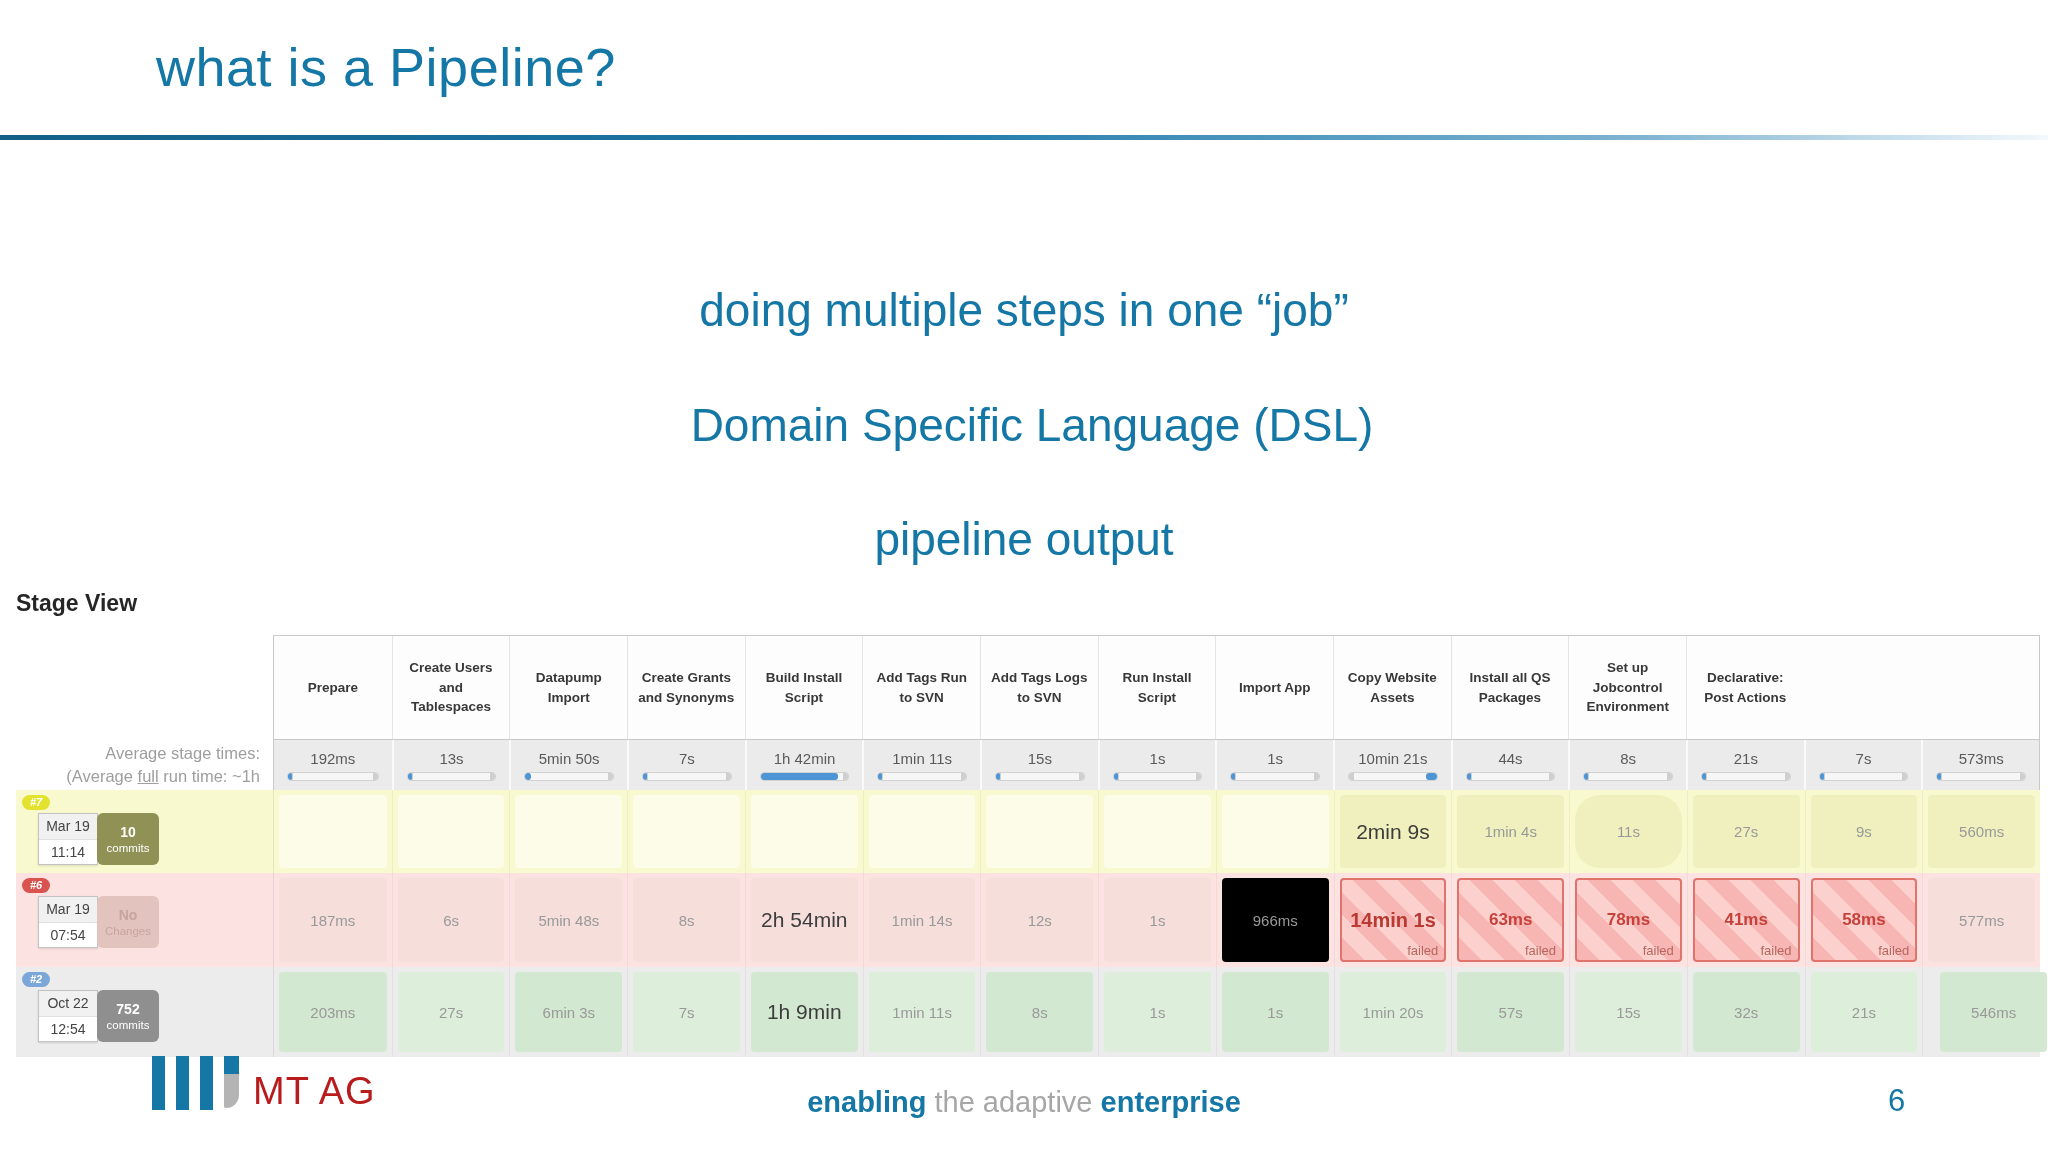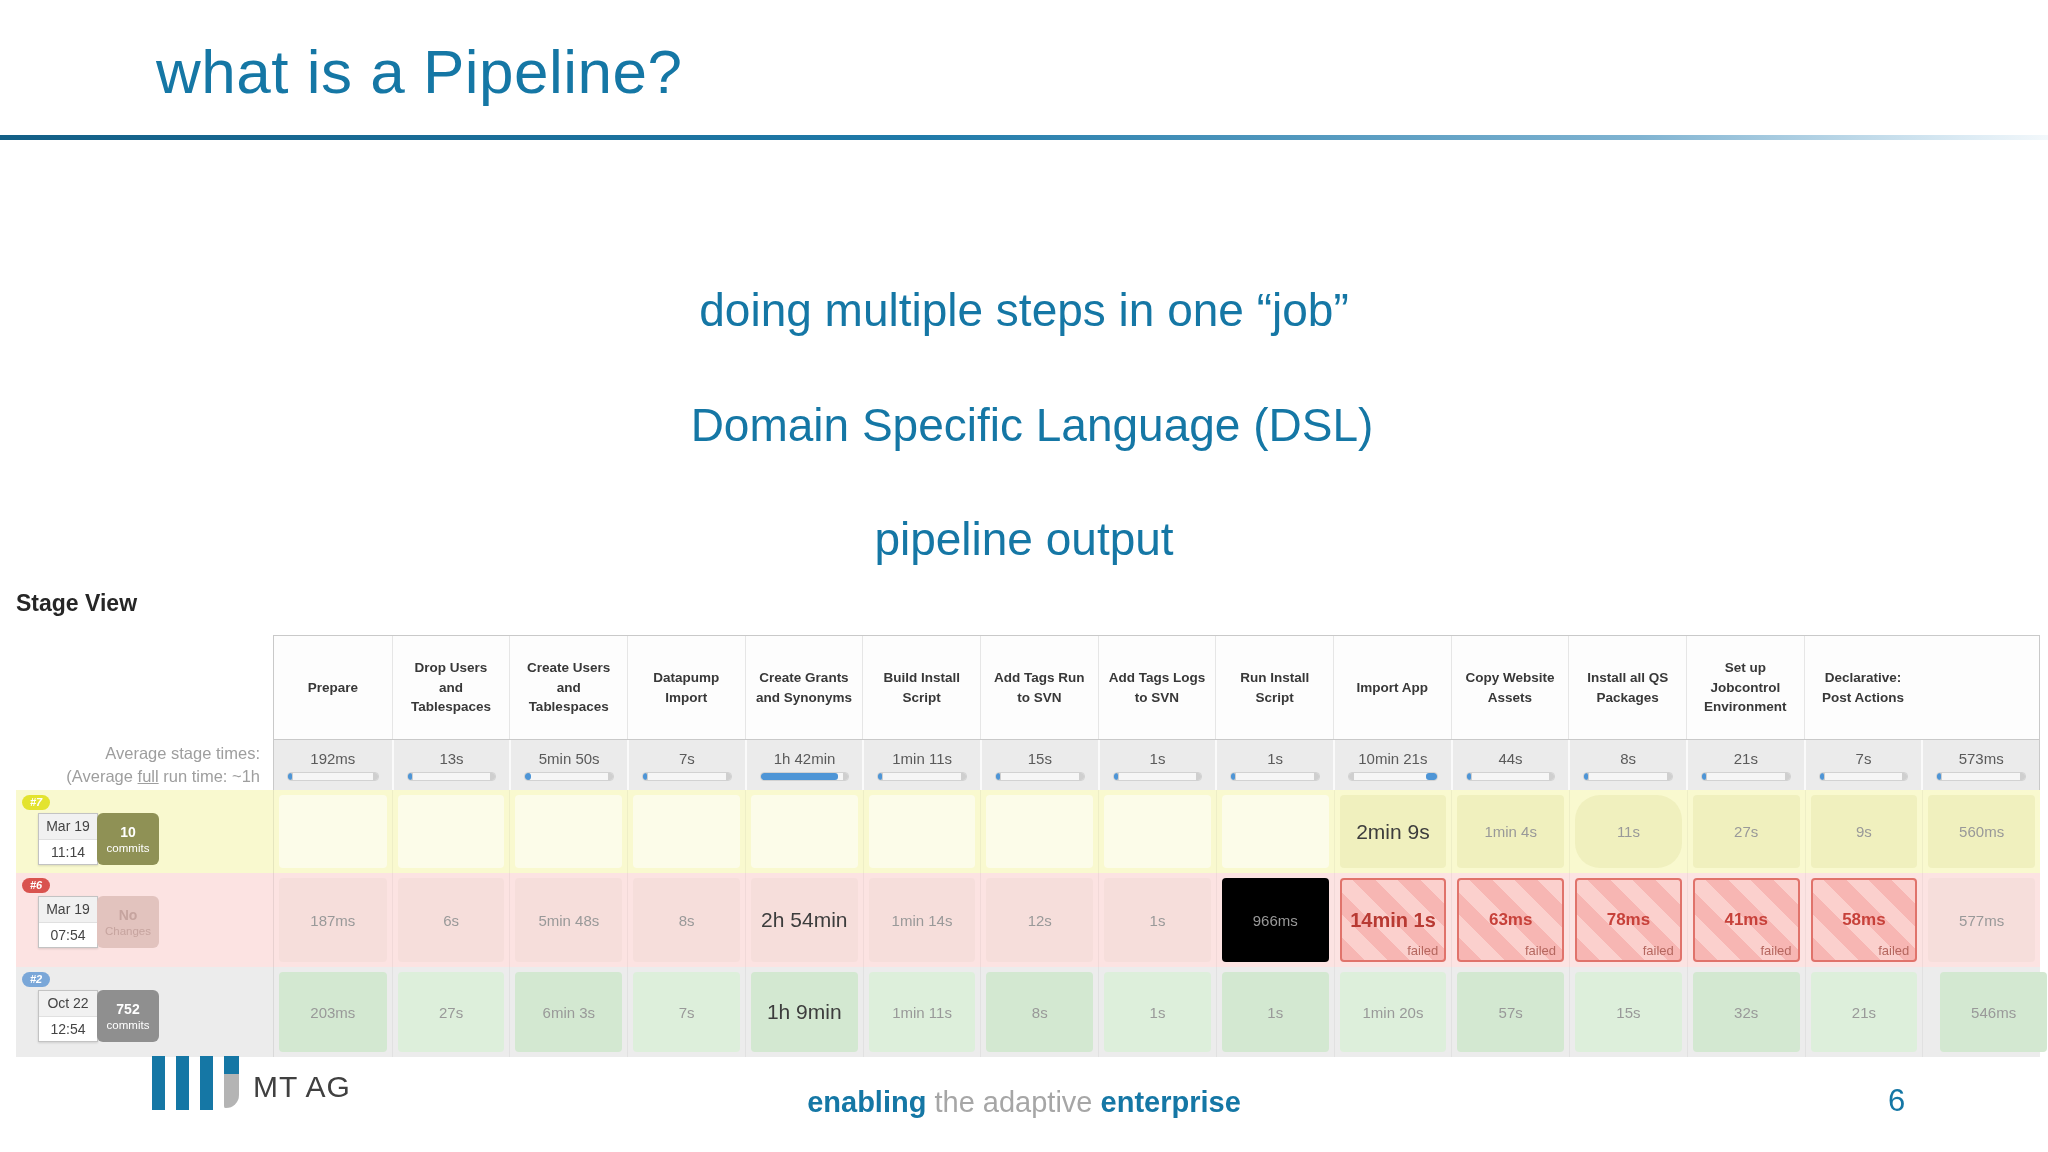--- a/index.html
+++ b/index.html
@@ -1,19 +1,19 @@
 <!DOCTYPE html>
 <html><head>
 <meta charset="utf-8">
 <style>
   html,body{margin:0;padding:0;background:#fff;}
   .slide{position:relative;width:2048px;height:1152px;background:#ffffff;overflow:hidden;
          font-family:"Liberation Sans", sans-serif;}
 
-  .title{position:absolute;left:156px;top:36px;font-size:62px;color:#1577a5;letter-spacing:0.5px;}
+  .title{position:absolute;left:156px;top:36px;font-size:54px;color:#1577a5;letter-spacing:0.5px;}
   .divider{position:absolute;left:0;top:135px;width:2048px;height:5px;
            background:linear-gradient(to right,#135f86 0%,#1f7aa9 45%,#7fb3d1 80%,#dcebf4 96%,#f3f8fb 100%);}
   .bullet{position:absolute;left:0;width:2048px;text-align:center;font-size:46px;color:#1577a5;}
   .b1{top:283px;} .b2{top:398px;padding-left:8px;} .b3{top:512px;}
 
   .stage-heading{position:absolute;left:16px;top:590px;font-size:23px;font-weight:bold;color:#262626;}
 
   
   .thead{position:absolute;left:273px;top:635px;width:1767px;height:105px;display:grid;
          grid-template-columns:repeat(15,1fr);background:#fdfdfd;border:1px solid #c9c9c9;box-sizing:border-box;}
@@ -66,21 +66,21 @@
            display:flex;flex-direction:column;align-items:center;justify-content:center;color:#fff;box-sizing:border-box;}
   .changes .n{font-size:14px;font-weight:bold;line-height:17px;}
   .changes .w{font-size:11.5px;line-height:14px;}
 
   
   .logo{position:absolute;left:152px;top:1056px;display:flex;align-items:flex-start;}
   .lbar{width:13px;height:54px;background:#1577a5;margin-right:11px;}
   .lflag{width:15px;margin-right:14px;}
   .lflag .fb{width:15px;height:18px;background:#1577a5;}
   .lflag .ft{width:15px;height:34px;background:#b4b4b4;border-radius:0 0 14px 2px;}
-  .logo-text{font-size:30px;color:#404040;margin-top:14px;letter-spacing:1px;}
+  .logo-text{font-size:38px;color:#b91c1c;margin-top:14px;letter-spacing:1px;}
   .tagline{position:absolute;left:0;top:1086px;width:2048px;text-align:center;font-size:29px;}
   .tagline .acc{color:#1577a5;font-weight:600;}
   .tagline .mut{color:#a6a6a6;}
   .pagenum{position:absolute;left:1888px;top:1083px;font-size:31px;color:#1577a5;}
 </style>
 </head>
 <body>
 
 <div class="slide">
 
@@ -94,21 +94,20 @@
   <div class="stage-heading">Stage View</div>
 
   <div class="avg-label">
     <div>Average stage times:</div>
     <div><span>(Average </span><span class="u">full</span><span> run time: ~1h</span></div>
     <div>20min)</div>
   </div>
 
   <div class="thead" id="thead">
       <div class="th">Prepare</div>
-      <div class="th">Drop Users and Tablespaces</div>
       <div class="th">Create Users and Tablespaces</div>
       <div class="th">Datapump Import</div>
       <div class="th">Create Grants and Synonyms</div>
       <div class="th">Build Install Script</div>
       <div class="th">Add Tags Run to SVN</div>
       <div class="th">Add Tags Logs to SVN</div>
       <div class="th">Run Install Script</div>
       <div class="th">Import App</div>
       <div class="th">Copy Website Assets</div>
       <div class="th">Install all QS Packages</div>

